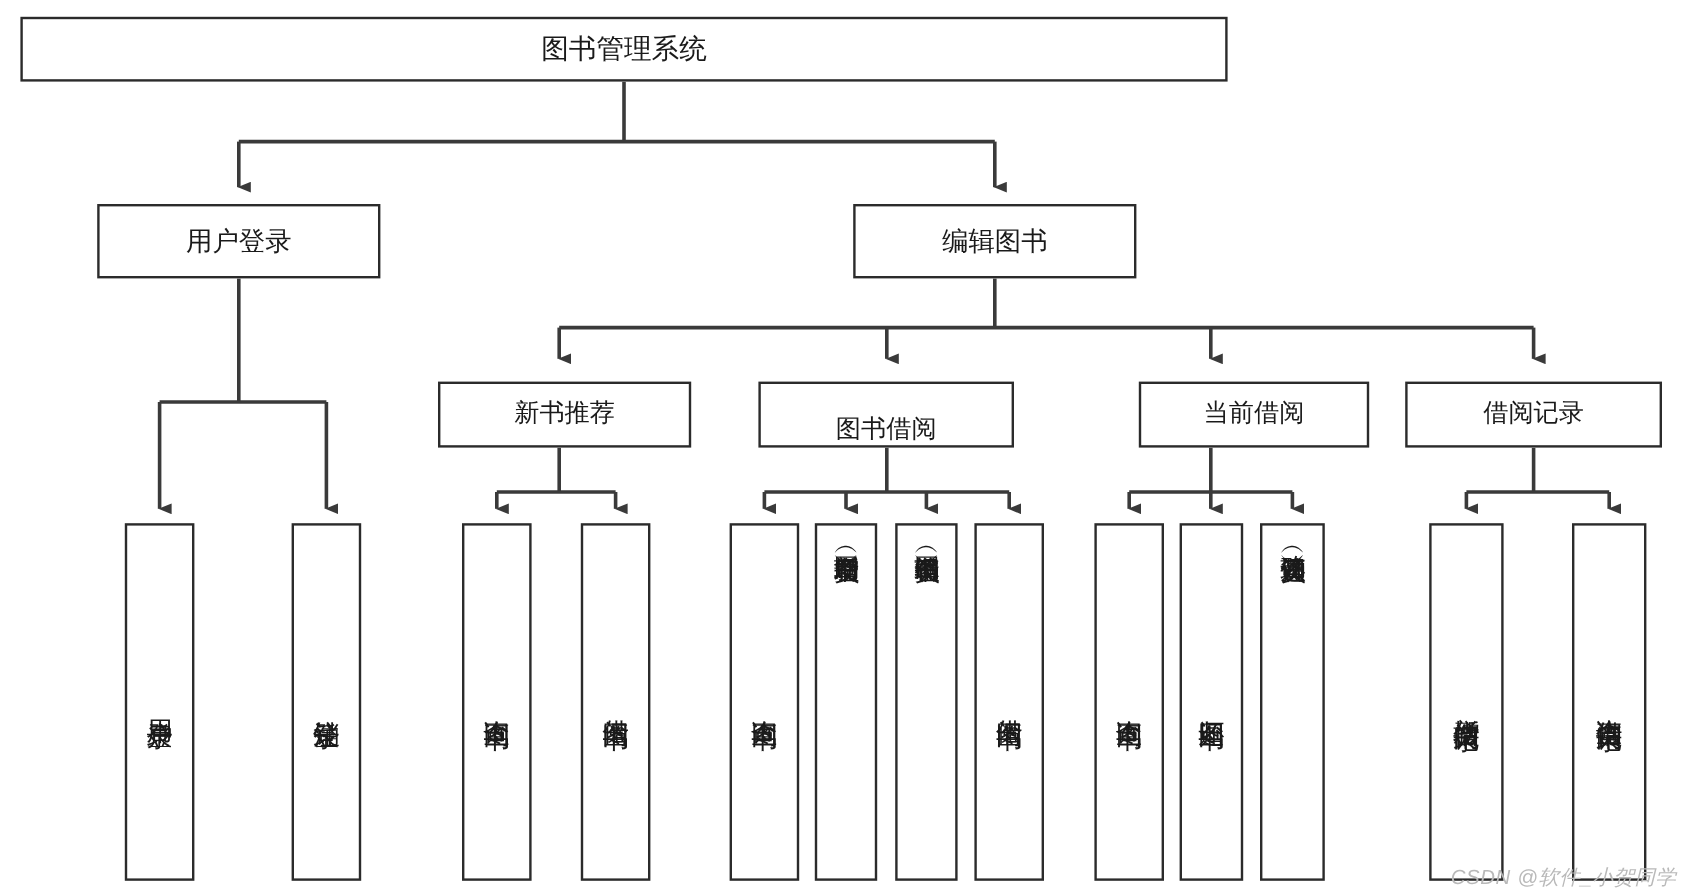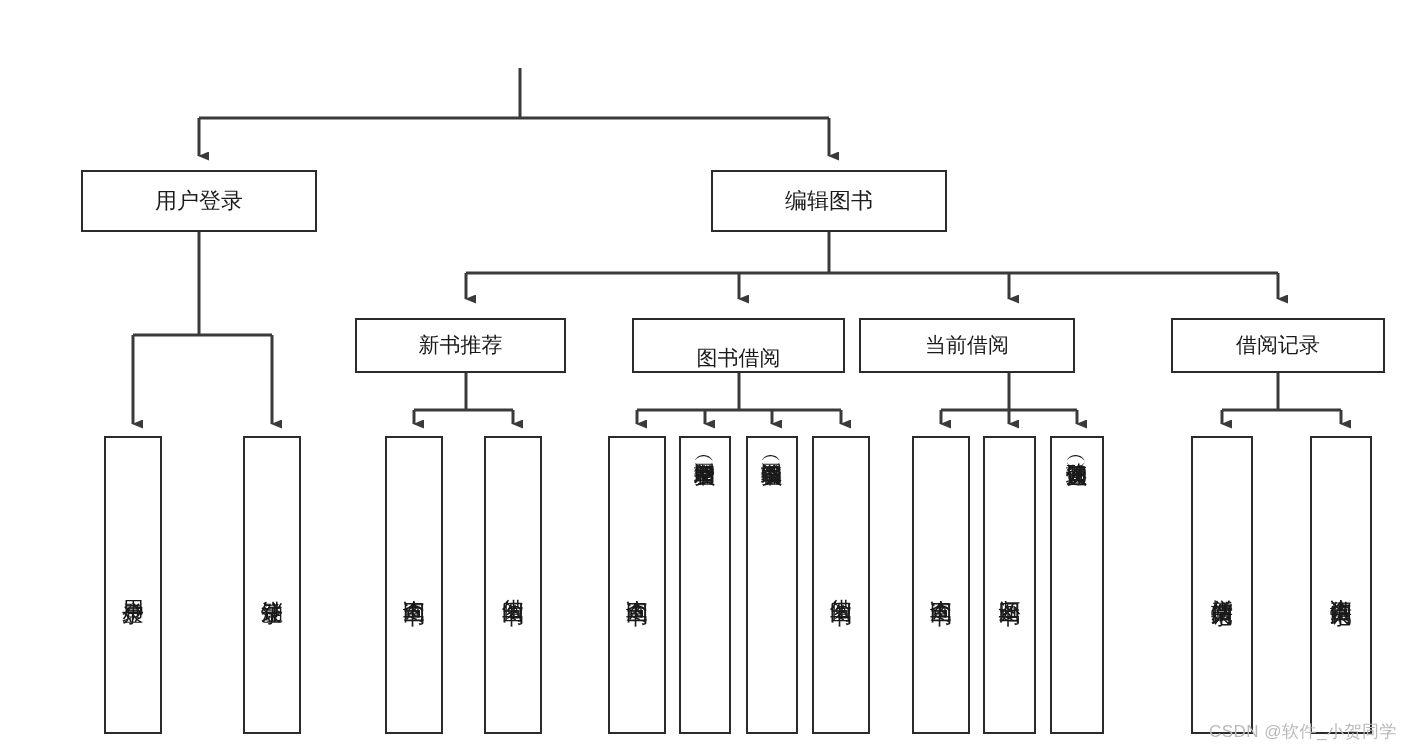--- a/index.html
+++ b/index.html
@@ -68,20 +68,21 @@
   }
   #watermark {
     position: absolute;
     right: 8px;
     bottom: 4px;
     font-size: 17px;
     color: #b9b9b9;
     letter-spacing: 0.5px;
     z-index: 5;
     white-space: nowrap;
+    font-style: italic;
   }
 </style>
 </head>
 <body>
 
 <div id="canvas">
 
   <svg id="wires" viewBox="0 0 1405 747" width="1405" height="747" xmlns="http://www.w3.org/2000/svg">
     <defs>
       <marker id="arrow" markerWidth="9" markerHeight="11" refX="4.5" refY="10" orient="auto" markerUnits="userSpaceOnUse">
@@ -125,35 +126,38 @@
       <path d="M1009,410 L1009,424" marker-end="url(#arrow)"></path>
       <path d="M1077,410 L1077,424" marker-end="url(#arrow)"></path>
 
       <path d="M1278,373 L1278,410"></path>
       <path d="M1222,410 L1341,410"></path>
       <path d="M1222,410 L1222,424" marker-end="url(#arrow)"></path>
       <path d="M1341,410 L1341,424" marker-end="url(#arrow)"></path>
     </g>
   </svg>
 
+  <div class="node root" style="left:17px; top:14px; width:1006px; height:54px;">
+    <span class="node-label">图书管理系统</span>
+  </div>
 
   <div class="node lvl2" style="left:81px; top:170px; width:236px; height:62px;">
     <span class="node-label">用户登录</span>
   </div>
   <div class="node lvl2" style="left:711px; top:170px; width:236px; height:62px;">
     <span class="node-label">编辑图书</span>
   </div>
 
-  <div class="node lvl3" style="left:355px; top:318px; width:211px; height:55px;">
+  <div class="node lvl3" style="left:365px; top:318px; width:211px; height:55px;">
     <span class="node-label">新书推荐</span>
   </div>
   <div class="node lvl3" style="left:632px; top:318px; width:213px; height:55px;align-items:flex-end;">
     <span class="node-label">图书借阅</span>
   </div>
-  <div class="node lvl3" style="left:859px; top:318px; width:216px; height:55px;">
+  <div class="node lvl3" style="left:949px; top:318px; width:192px; height:55px;">
     <span class="node-label">当前借阅</span>
   </div>
   <div class="node lvl3" style="left:1171px; top:318px; width:214px; height:55px;">
     <span class="node-label">借阅记录</span>
   </div>
 
   <div class="node leaf centered" style="left:104px; top:436px; width:58px; height:298px;">
     <span class="node-label">用户登录</span>
   </div>
   <div class="node leaf centered" style="left:243px; top:436px; width:58px; height:298px;">

